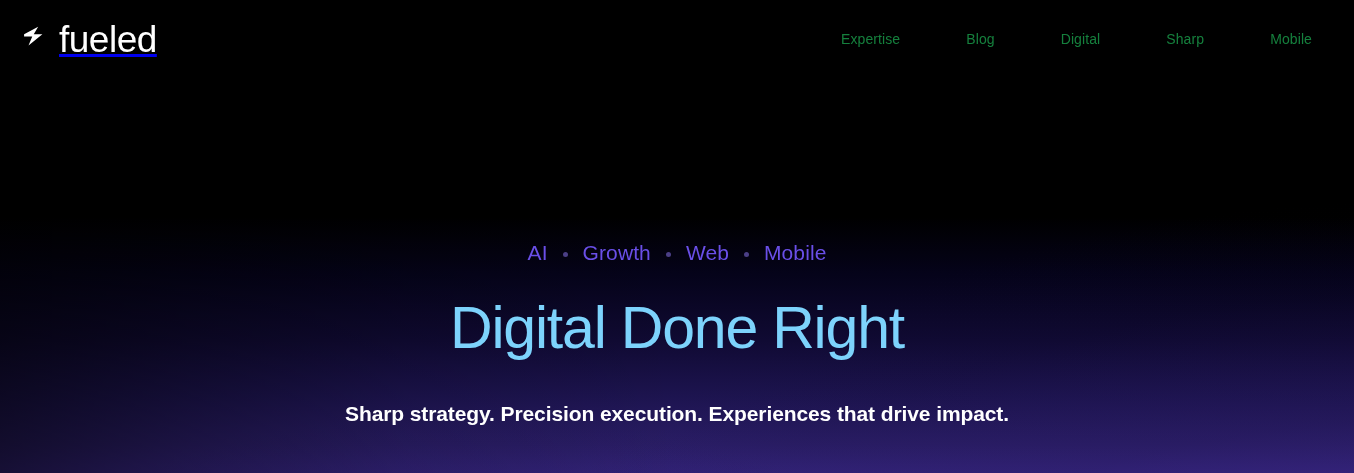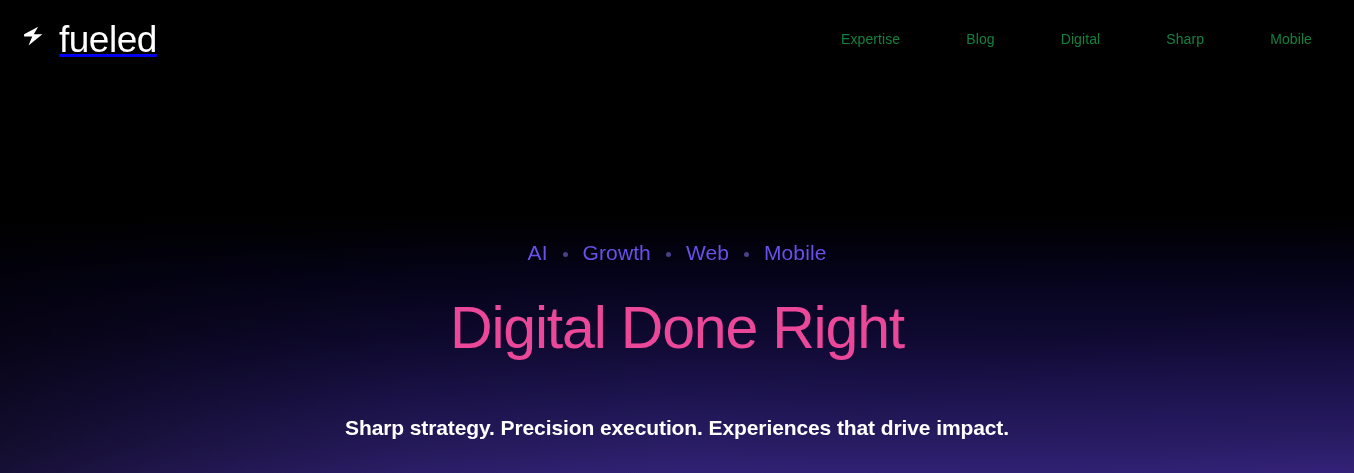--- a/index.html
+++ b/index.html
@@ -150,36 +150,36 @@
     width:5px; height:5px;
     border-radius:50%;
     background:#4b3f86;
     margin:0 14px;
     flex:none;
     position:relative;
     top:1px;
   }
 
   .headline {
-    color:#ec4899;
+    color:#7dd3fc;
     font-size:59px;
     font-weight:500;
     letter-spacing:-1.2px;
     line-height:1.05;
     margin-top:28px;
     white-space:nowrap;
   }
 
   .subhead {
     color:#ffffff;
     font-size:21px;
     font-weight:700;
     letter-spacing:-0.1px;
     line-height:1.3;
-    margin-top:54px;
+    margin-top:40px;
     white-space:nowrap;
   }
 </style>
 </head>
 <body>
 
 <div class="bg-root"></div>
 <div class="bg-vertical"></div>
 <div class="bg-glow-right"></div>
 <div class="bg-glow-center"></div>

